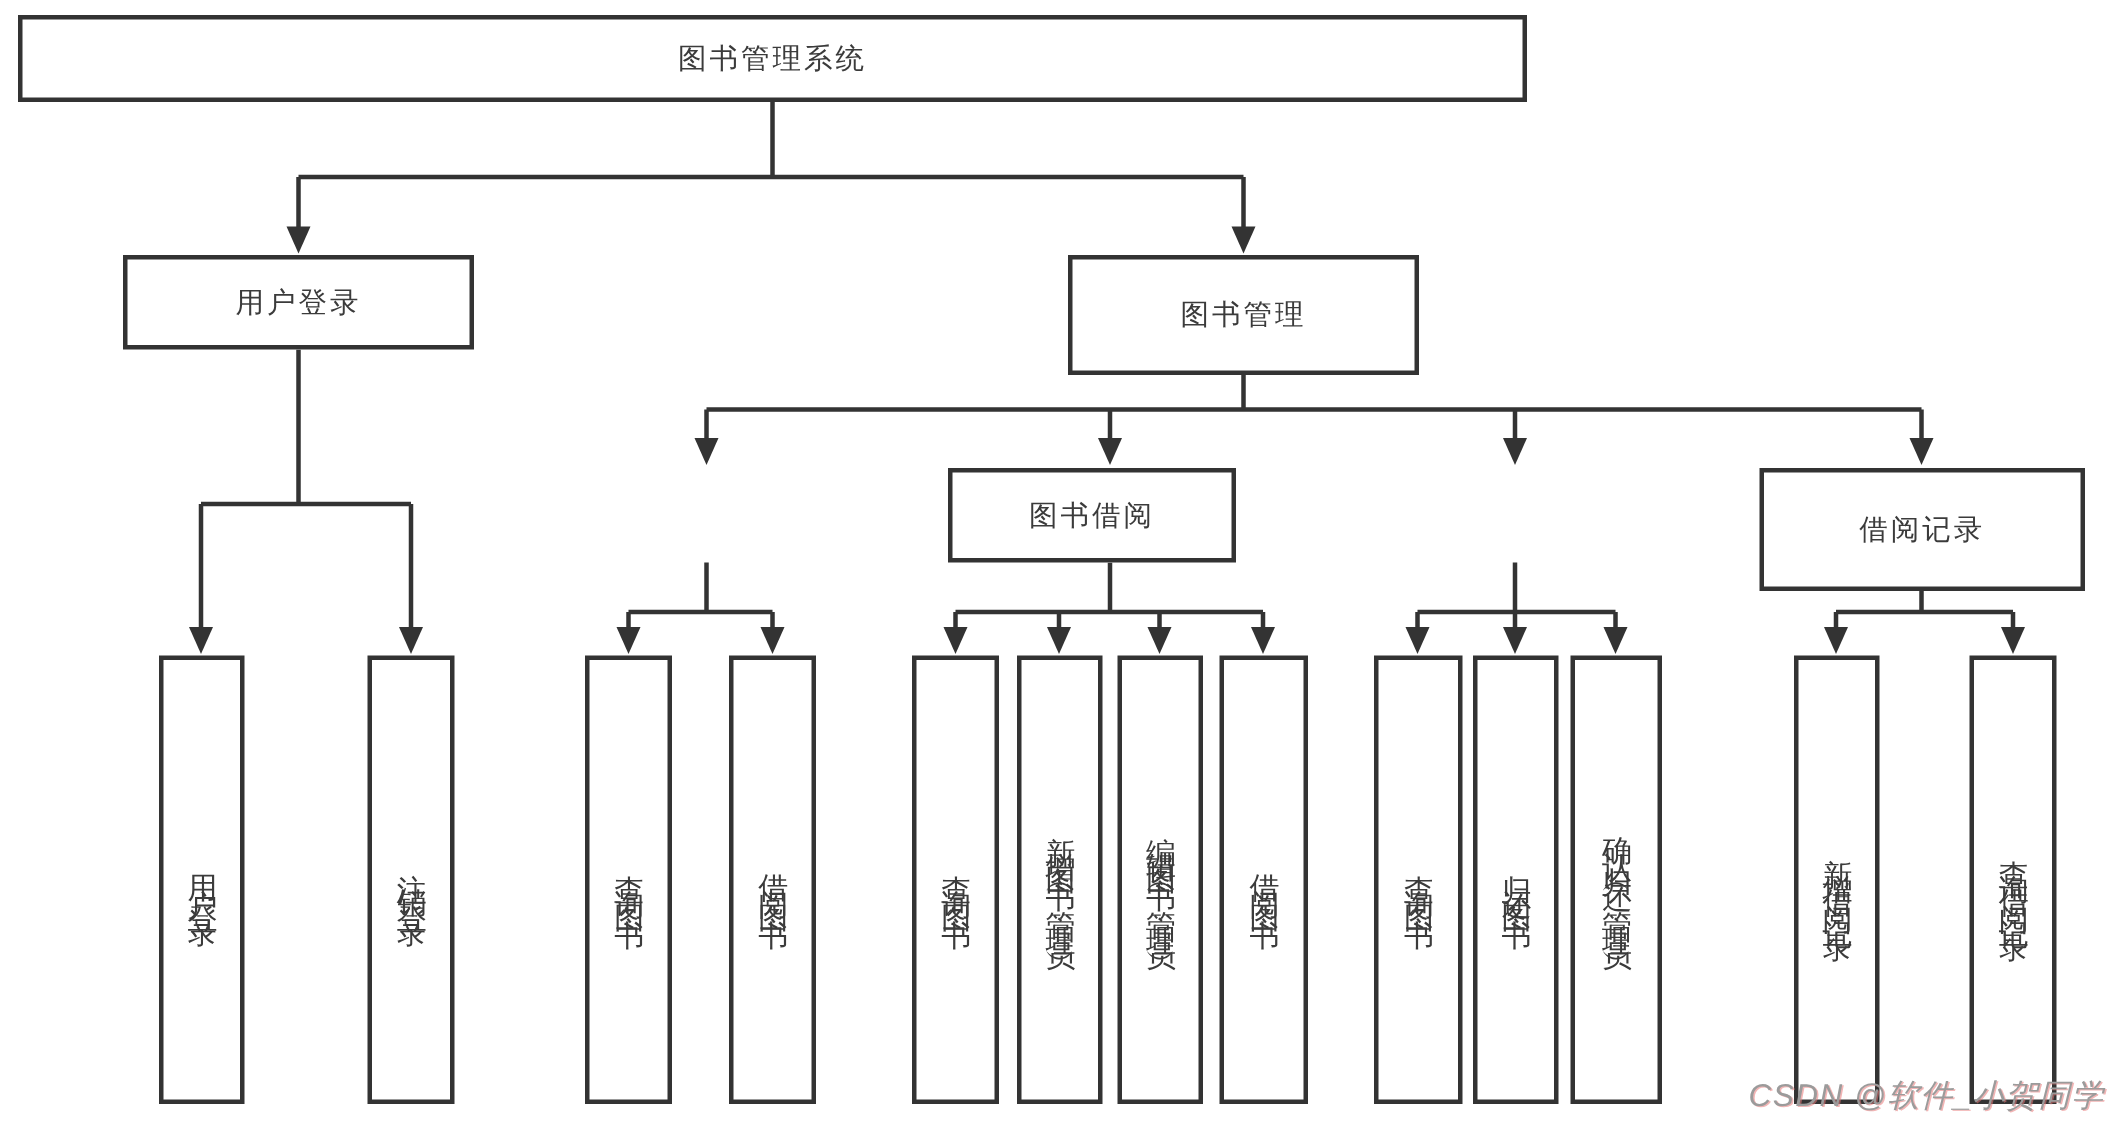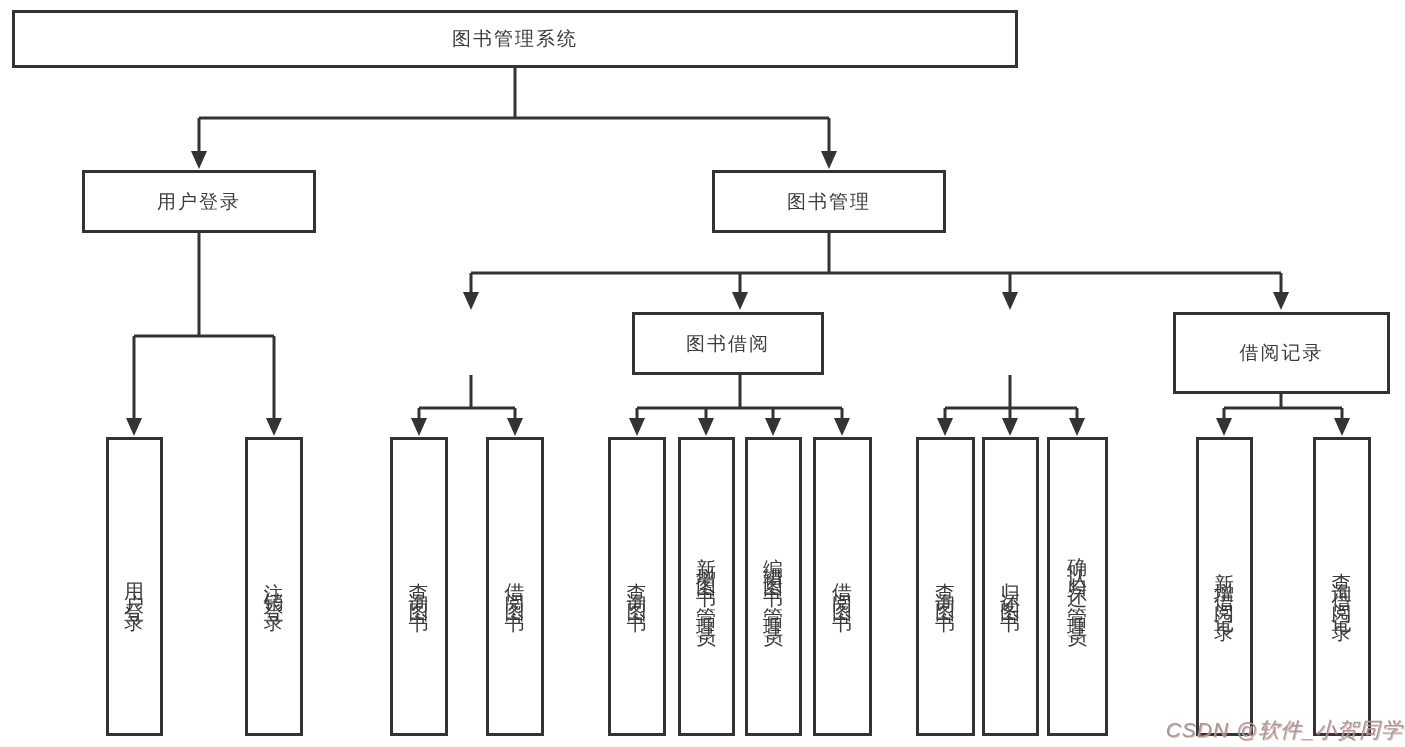--- a/index.html
+++ b/index.html
@@ -110,21 +110,21 @@
     </g>
   </svg>
 
   <div class="hbox" style="left:12px; top:10px; width:1006px; height:58px;">
     <span>图书管理系统</span>
   </div>
 
   <div class="hbox" style="left:82px; top:170px; width:234px; height:63px;">
     <span>用户登录</span>
   </div>
-  <div class="hbox" style="left:712px; top:170px; width:234px; height:63px;justify-content:center;">
+  <div class="hbox" style="left:712px; top:170px; width:234px; height:80px;justify-content:center;">
     <span>图书管理</span>
   </div>
 
   <div class="hbox" style="left:632px; top:312px; width:192px; height:63px;">
     <span>图书借阅</span>
   </div>
   <div class="hbox" style="left:1173px; top:312px; width:217px; height:82px;">
     <span>借阅记录</span>
   </div>
 

